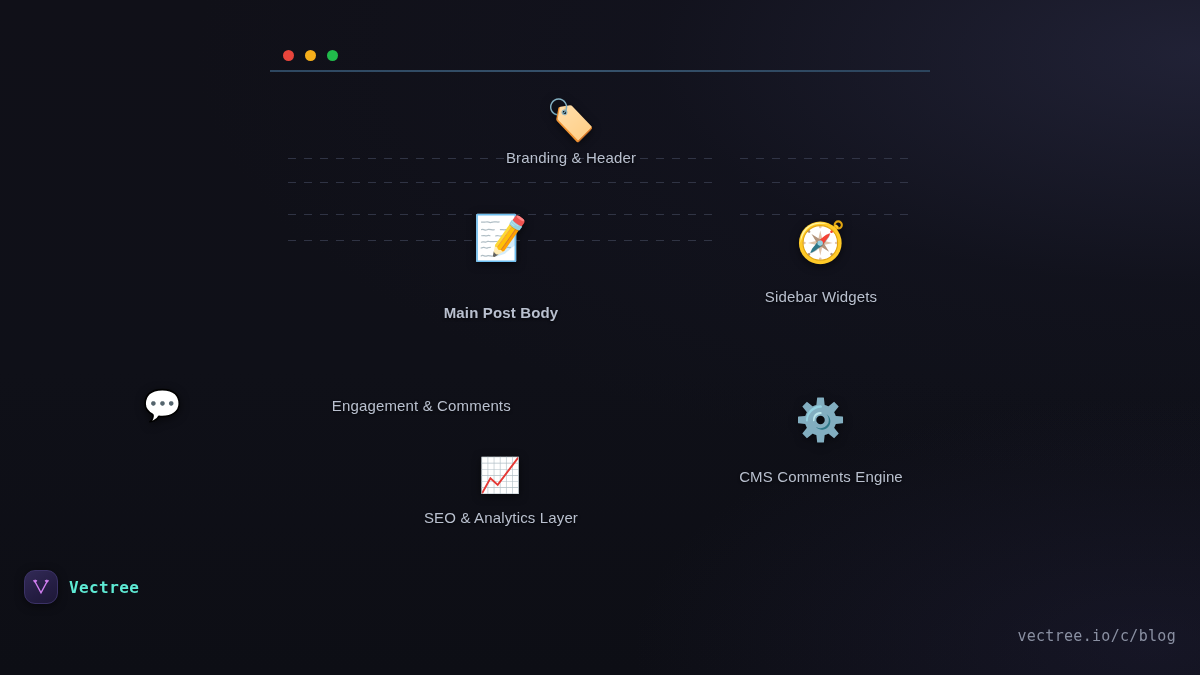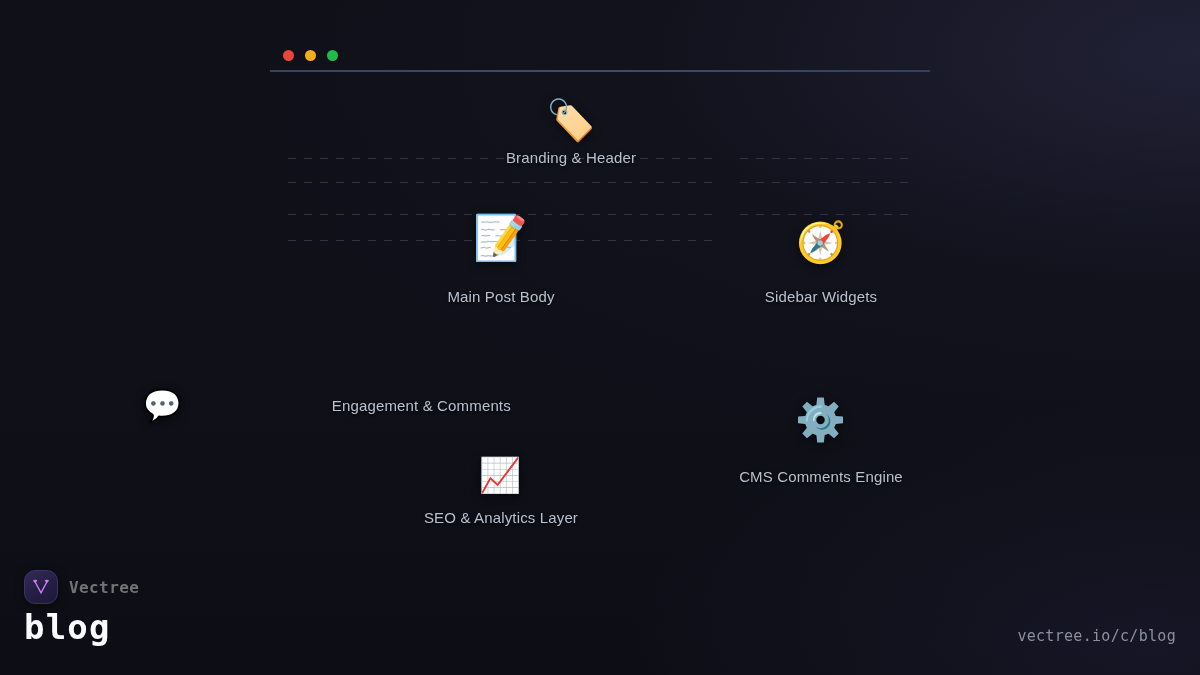--- a/index.html
+++ b/index.html
@@ -59,21 +59,21 @@
   .brand-row { position:absolute; left:24px; top:10px; display:flex; align-items:center; gap:11px; }
   .brand-badge {
     width:34px; height:34px; border-radius:11px;
     background:linear-gradient(150deg,#322a56 0%, #241d42 60%, #1d1836 100%);
     border:1px solid #3b3266;
     display:flex; align-items:center; justify-content:center;
     box-shadow:0 2px 8px rgba(0,0,0,.5);
   }
   .brand-name {
     font-family:"DejaVu Sans Mono", monospace;
-    font-size:16px; font-weight:700; color:#737373; letter-spacing:.4px;
+    font-size:16px; font-weight:700; color:#5eead4; letter-spacing:.4px;
   }
   .brand-title {
     position:absolute; left:24px; top:47px;
     font-family:"DejaVu Sans Mono", monospace;
     font-size:34px; font-weight:700; color:#fafbfd; letter-spacing:1.2px;
   }
   .brand-url {
     position:absolute; right:24px; bottom:30px;
     font-family:"DejaVu Sans Mono", monospace;
     font-size:15px; color:#8a90a2; letter-spacing:.3px;
@@ -103,21 +103,21 @@
       <div class="dash-row" style="left: 288px; top: 240px; width: 427px;"></div>
     </div>
 
   <div id="node-layer">
       <div class="node" style="left: 571px; top: 100px; transform: translateX(-50%);">
         <span class="glyph" style="font-size: 40px;">🏷️</span>
         <span class="caption" style="margin-top: 9px;">Branding &amp; Header</span>
       </div>
       <div class="node" style="left: 501px; top: 216px; transform: translateX(-50%);">
         <span class="glyph" style="font-size: 44px;">📝</span>
-        <span class="caption" style="margin-top: 28px;">Main Post Body</span>
+        <span class="caption" style="margin-top: 44px; font-weight: bold;">Main Post Body</span>
       </div>
       <div class="node" style="left: 821px; top: 222px; transform: translateX(-50%);">
         <span class="glyph" style="font-size: 40px;">🧭</span>
         <span class="caption" style="margin-top: 26px;">Sidebar Widgets</span>
       </div>
       <div class="node label-left-icon" style="left: 327px; top: 390px; transform: translate(-50%, 0px);">
         <span class="glyph" style="font-size: 31px;">💬</span>
         <span class="caption" style="margin-top: 0px; margin-left: 150px;">Engagement &amp; Comments</span>
       </div>
       <div class="node" style="left: 821px; top: 400px; transform: translateX(-50%);">
@@ -138,15 +138,14 @@
       <svg width="20" height="20" viewBox="0 0 24 24" aria-hidden="true">
         <g stroke="#d17ff0" stroke-width="1.7" stroke-linecap="round" fill="none">
           <path d="M5 6 L12 19 L19 6"></path>
           <path d="M5 6 L3.4 4.4 M5 6 L6.6 4.4 M5 6 L5 3.8"></path>
           <path d="M19 6 L17.4 4.4 M19 6 L20.6 4.4 M19 6 L19 3.8"></path>
         </g>
       </svg>
     </span>
     <span class="brand-name">Vectree</span>
   </div>
-  <div class="brand-title">blog</div>
   <div class="brand-url">vectree.io/c/blog</div>
 </div>
 
 </body></html>

